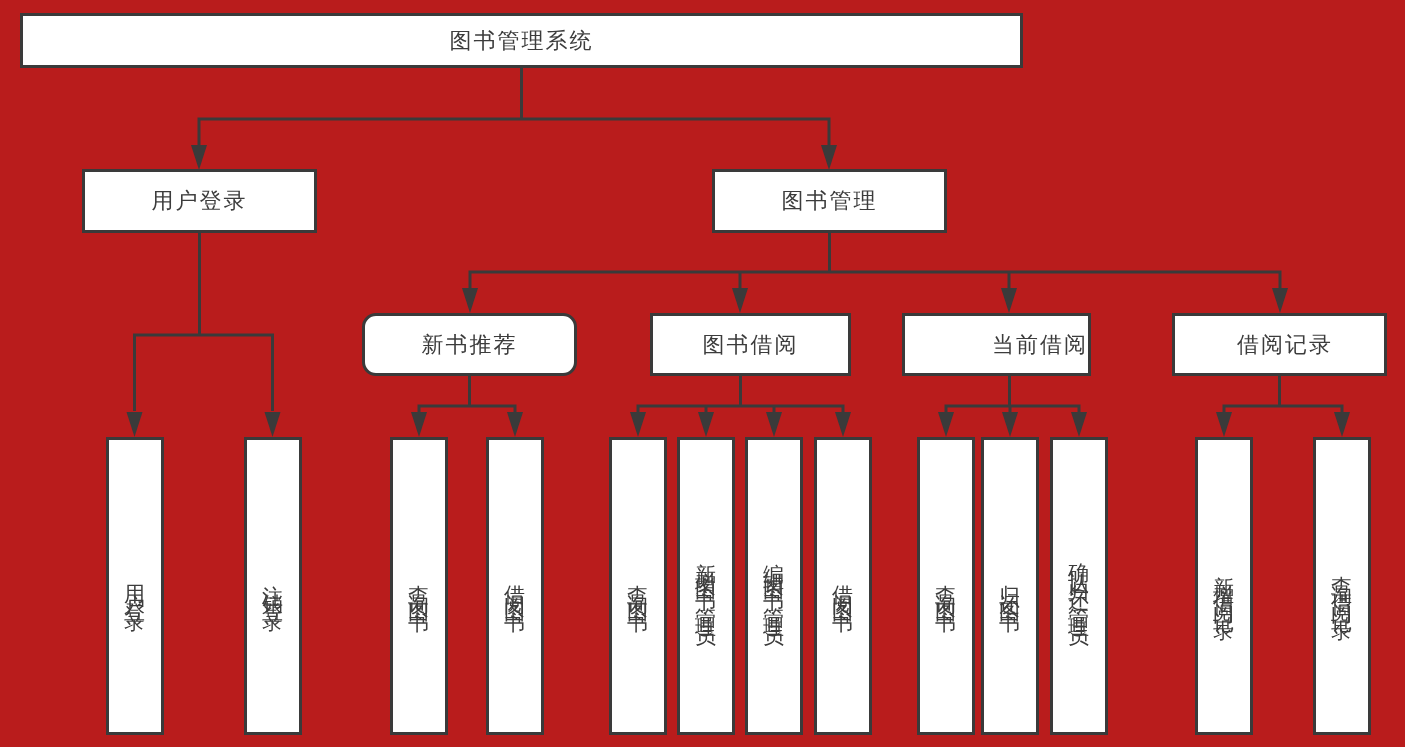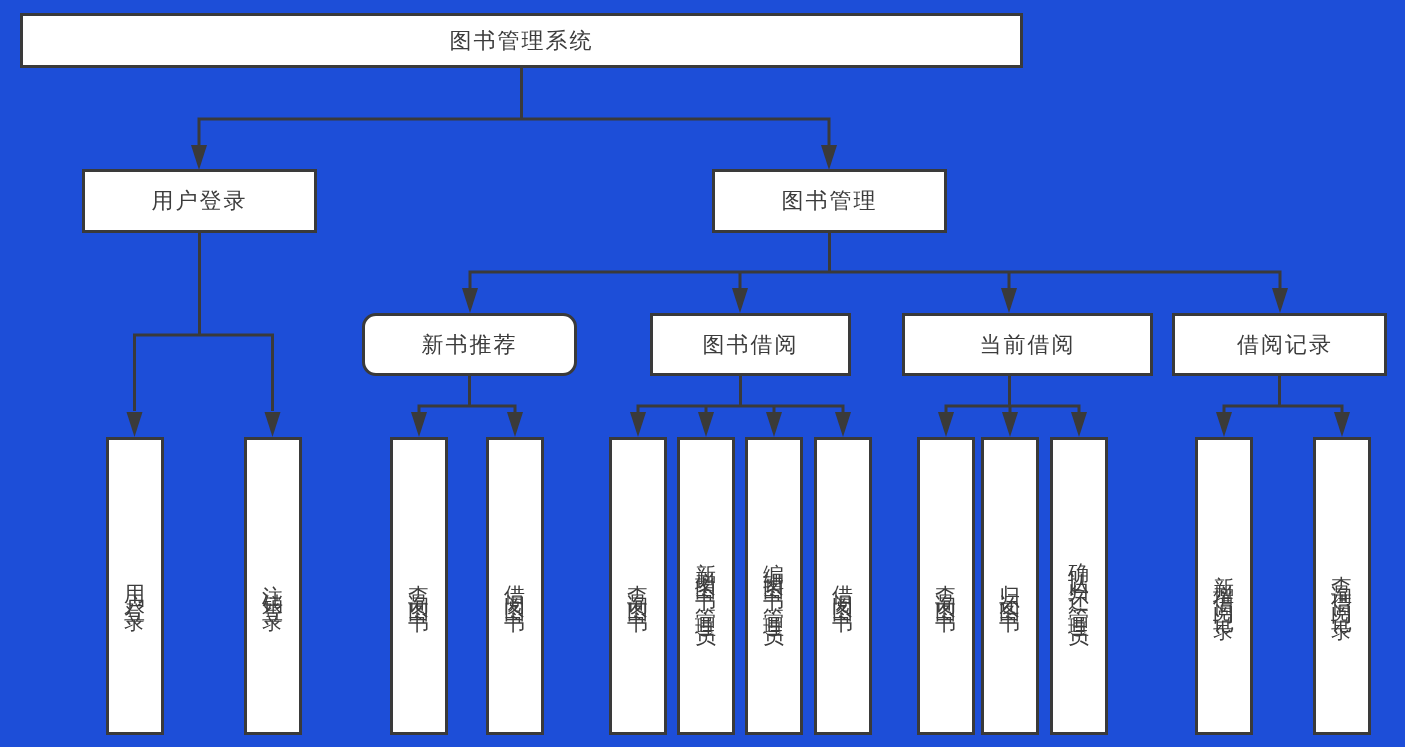--- a/index.html
+++ b/index.html
@@ -5,21 +5,21 @@
   html, body {
     margin: 0;
     padding: 0;
     background: #ffffff;
     font-family: "Liberation Sans", "DejaVu Sans", sans-serif;
   }
   .canvas {
     position: relative;
     width: 1405px;
     height: 747px;
-    background: #1d4ed8;
+    background: #b91c1c;
     overflow: hidden;
   }
   .connectors {
     position: absolute;
     left: 0; top: 0;
     width: 1405px; height: 747px;
     z-index: 1;
   }
   .node {
     position: absolute;
@@ -113,21 +113,21 @@
   <div class="node hbox" style="left:712px; top:169px; width:235px; height:64px;">
     <span>图书管理</span>
   </div>
 
   <div class="node hbox" style="left:362px; top:313px; width:215px; height:63px;border-radius:14px;">
     <span>新书推荐</span>
   </div>
   <div class="node hbox" style="left:633px; top:313px; width:201px; height:63px;margin-left:17px;">
     <span>图书借阅</span>
   </div>
-  <div class="node hbox" style="left:902px; top:313px; width:251px; height:63px;">
+  <div class="node hbox" style="left:902px; top:313px; width:189px; height:63px;justify-content:flex-end;">
     <span>当前借阅</span>
   </div>
   <div class="node hbox" style="left:1172px; top:313px; width:215px; height:63px;padding-left:11px;">
     <span>借阅记录</span>
   </div>
 
   <div class="node vbox" style="left:106px;">
     <span>用户登录</span>
   </div>
   <div class="node vbox" style="left:244px;">

